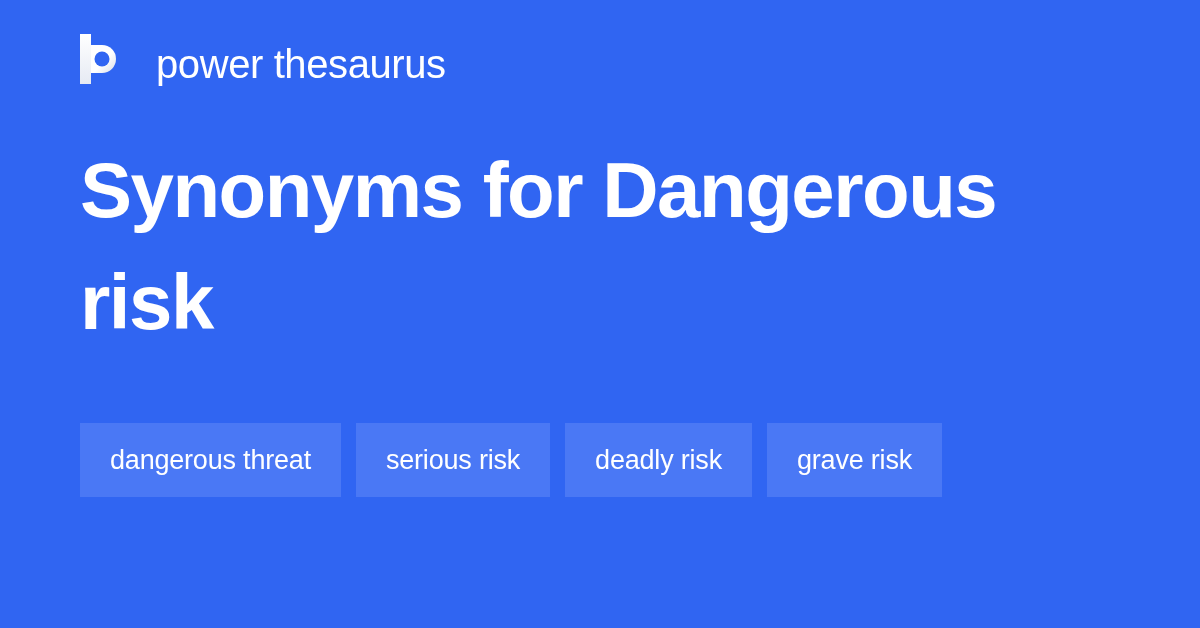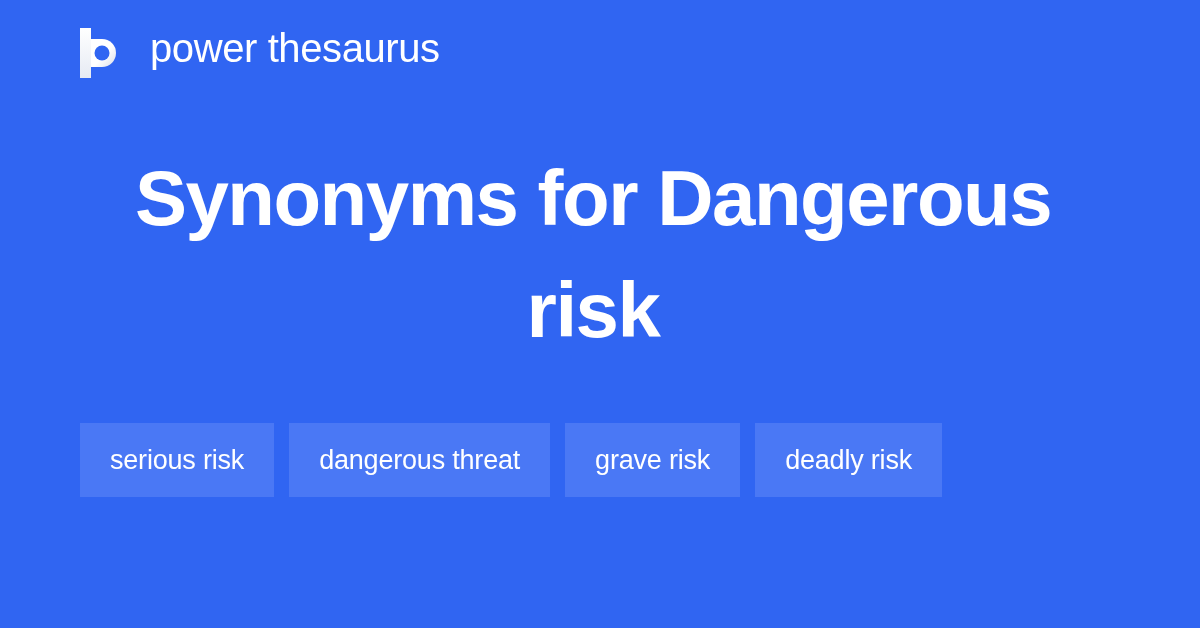--- a/index.html
+++ b/index.html
@@ -22,22 +22,22 @@
     background: #3065f2;
     box-sizing: border-box;
   }
 
   
   .brand {
     position: absolute;
     left: 80px;
     top: 28px;
     display: flex;
-    align-items: flex-start;
-    gap: 24px;
+    align-items: flex-end;
+    gap: 30px;
     height: 56px;
   }
 
   .logo-mark {
     width: 46px;
     height: 50px;
     display: block;
     flex: 0 0 auto;
   }
 
@@ -50,28 +50,27 @@
     white-space: nowrap;
     line-height: 1;
   }
 
   
   .headline {
     position: absolute;
     left: 80px;
     top: 134px;
     width: 1010px;
-    margin: 8px;
+    margin: 0;
     font-family: "Liberation Sans", sans-serif;
     font-size: 78px;
     line-height: 112px;
     font-weight: 700;
     letter-spacing: -1.5px;
     color: #ffffff;
-    text-align: center;
   }
 
   
   .chips {
     position: absolute;
     left: 80px;
     top: 423px;
     width: 1040px;
     display: flex;
     flex-wrap: wrap;
@@ -121,19 +120,19 @@
 
       <path d="M22 11 A14 14 0 1 1 22 39 L11 39 L11 11 Z" fill="url(#bowlGrad)"></path>
       <circle cx="22" cy="25" r="7.5" fill="#3065f2"></circle>
     </svg>
     <span class="brand-name">power thesaurus</span>
   </div>
 
   <h1 class="headline">Synonyms for Dangerous risk</h1>
 
   <div class="chips">
+    <span class="chip">dangerous threat</span>
     <span class="chip">serious risk</span>
-    <span class="chip">dangerous threat</span>
+    <span class="chip">deadly risk</span>
     <span class="chip">grave risk</span>
-    <span class="chip">deadly risk</span>
   </div>
 
 </div>
 
 </body></html>

